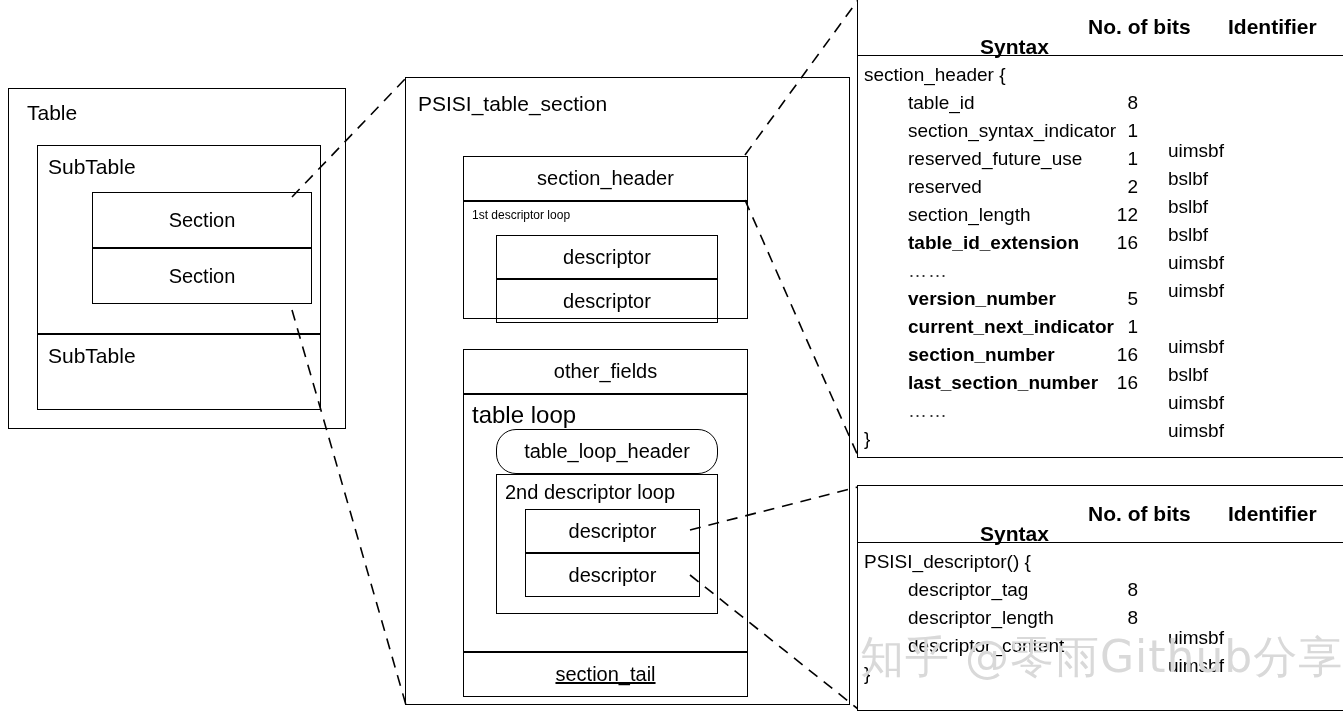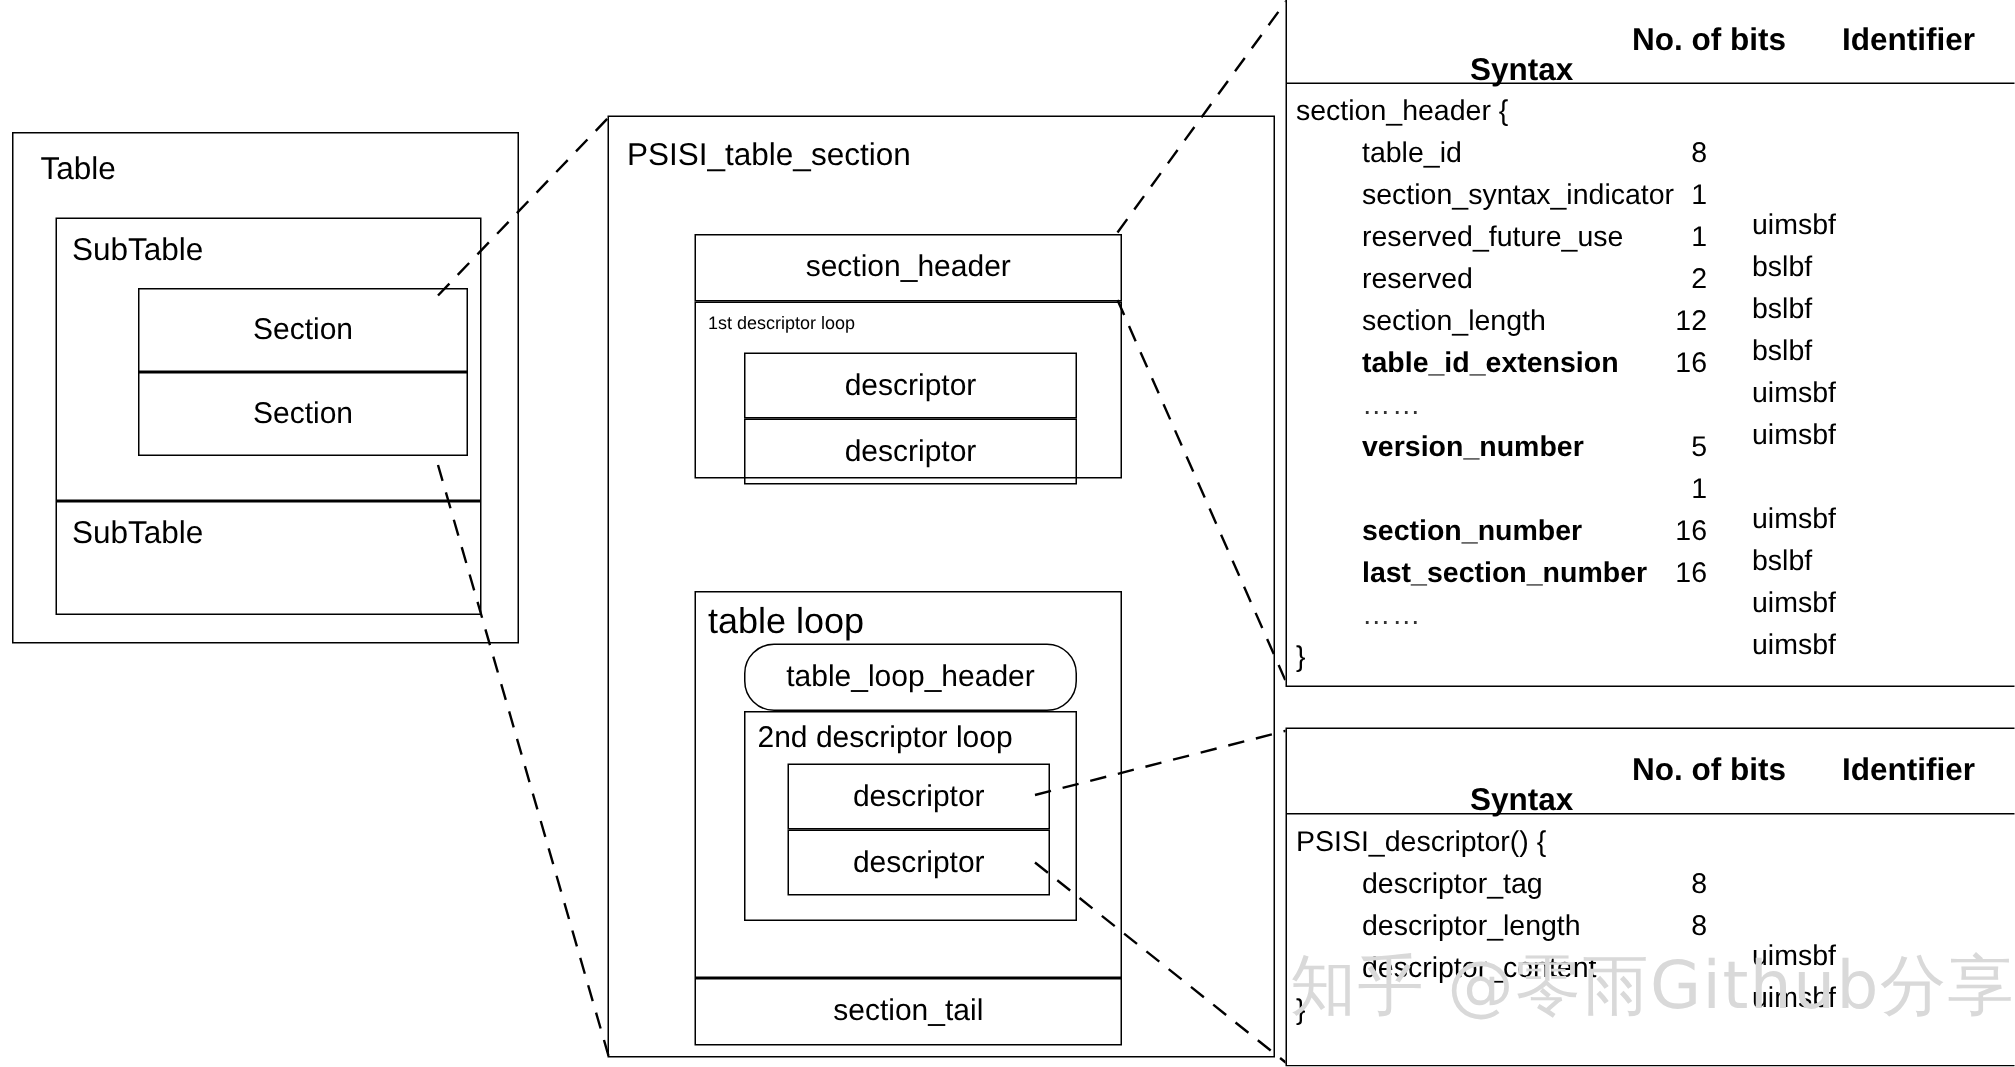--- a/index.html
+++ b/index.html
@@ -33,21 +33,21 @@
   #m-d1a{left:32px;top:33px;width:222px;height:44px;}
   #m-d1b{left:32px;top:77px;width:222px;height:44px;}
   #m-other-fields{left:57px;top:271px;width:285px;height:45px;}
   #m-table-loop{left:57px;top:316px;width:285px;height:258px;}
   #m-table-loop-title{left:8px;top:6px;font-size:24px;}
   #m-tlh{left:32px;top:34px;width:222px;height:45px;border-radius:20px;}
   #m-desc-loop2{left:32px;top:79px;width:222px;height:140px;}
   #m-desc-loop2-title{left:8px;top:6px;font-size:20px;}
   #m-d2a{left:28px;top:34px;width:175px;height:44px;}
   #m-d2b{left:28px;top:78px;width:175px;height:44px;}
-  #m-section-tail{left:57px;top:574px;width:285px;height:45px;}
+  #m-section-tail{left:57px;top:574px;width:285px;height:45px;text-decoration:underline;}
 
   
   .syntable{position:absolute;border:1.5px solid #000;background:#fff;box-sizing:border-box;}
   #syntax-top{left:857px;top:-2px;width:488px;height:460px;}
   #syntax-bottom{left:857px;top:485px;width:488px;height:226px;}
   .syn-head{position:relative;height:56px;border-bottom:1.5px solid #000;}
   .syn-head .h{position:absolute;font-size:21px;font-weight:bold;top:16px;}
   .h-syntax{left:122px;margin-top:20px;}
   .h-bits{left:230px;text-align:right;}
   .h-ident{left:370px;}
@@ -119,20 +119,23 @@
     <div class="box thin" id="m-desc-loop1">
       <div class="lbl" id="m-desc-loop1-title">1st descriptor loop</div>
       <div class="box thin" id="m-d1a">
         <div class="ctr">descriptor</div>
       </div>
       <div class="box thin" id="m-d1b">
         <div class="ctr">descriptor</div>
       </div>
     </div>
 
+    <div class="box thin" id="m-other-fields">
+      <div class="ctr">other_fields</div>
+    </div>
 
     <div class="box thin" id="m-table-loop">
       <div class="lbl" id="m-table-loop-title">table loop</div>
 
       <div class="box thin" id="m-tlh">
         <div class="ctr">table_loop_header</div>
       </div>
 
       <div class="box thin" id="m-desc-loop2">
         <div class="lbl" id="m-desc-loop2-title">2nd descriptor loop</div>
@@ -192,20 +195,21 @@
         </div>
         <div class="srow ind dots">
           <span class="nm">……</span>
         </div>
         <div class="srow ind bold">
           <span class="nm">version_number</span>
           <span class="bits">5</span>
           <span class="ident">uimsbf</span>
         </div>
         <div class="srow ind bold">
+          <span class="nm">current_next_indicator</span>
           <span class="bits">1</span>
           <span class="ident">bslbf</span>
         </div>
         <div class="srow ind bold">
           <span class="nm">section_number</span>
           <span class="bits">16</span>
           <span class="ident">uimsbf</span>
         </div>
         <div class="srow ind bold">
           <span class="nm">last_section_number</span>

